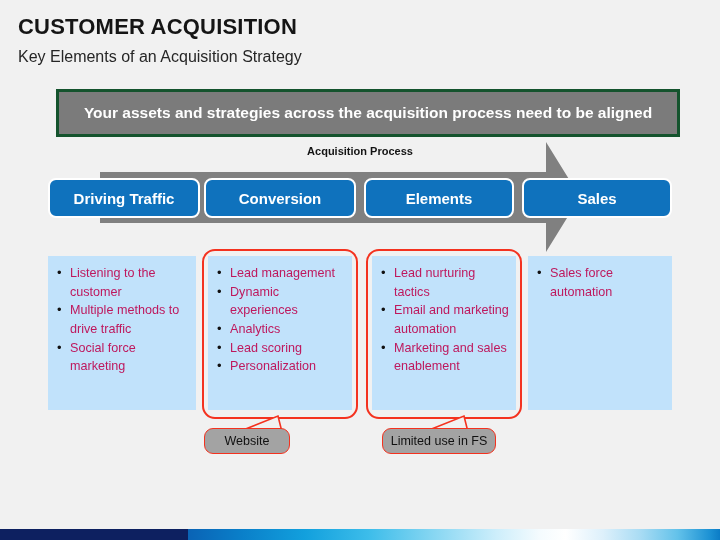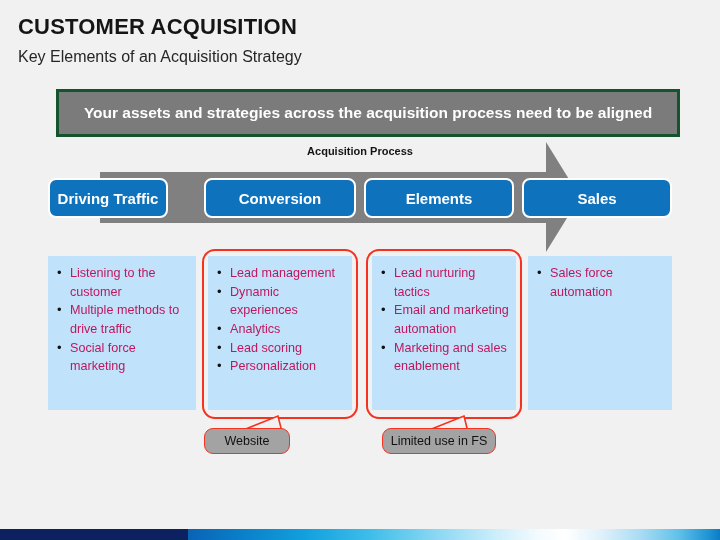--- a/index.html
+++ b/index.html
@@ -94,21 +94,21 @@
     border: 2px solid #ffffff;
     border-radius: 8px;
     box-sizing: border-box;
     color: #ffffff;
     font-size: 15px;
     font-weight: bold;
     display: flex;
     align-items: center;
     justify-content: center;
   }
-  .stage-0 { left: 48px;  width: 120px; }
+  .stage-0 { left: 48px;  width: 152px; }
   .stage-1 { left: 204px; width: 152px; }
   .stage-2 { left: 364px; width: 150px; }
   .stage-3 { left: 522px; width: 150px; }
 
   
   .cbox {
     position: absolute;
     top: 256px;
     height: 154px;
     background: #c1e2fb;

